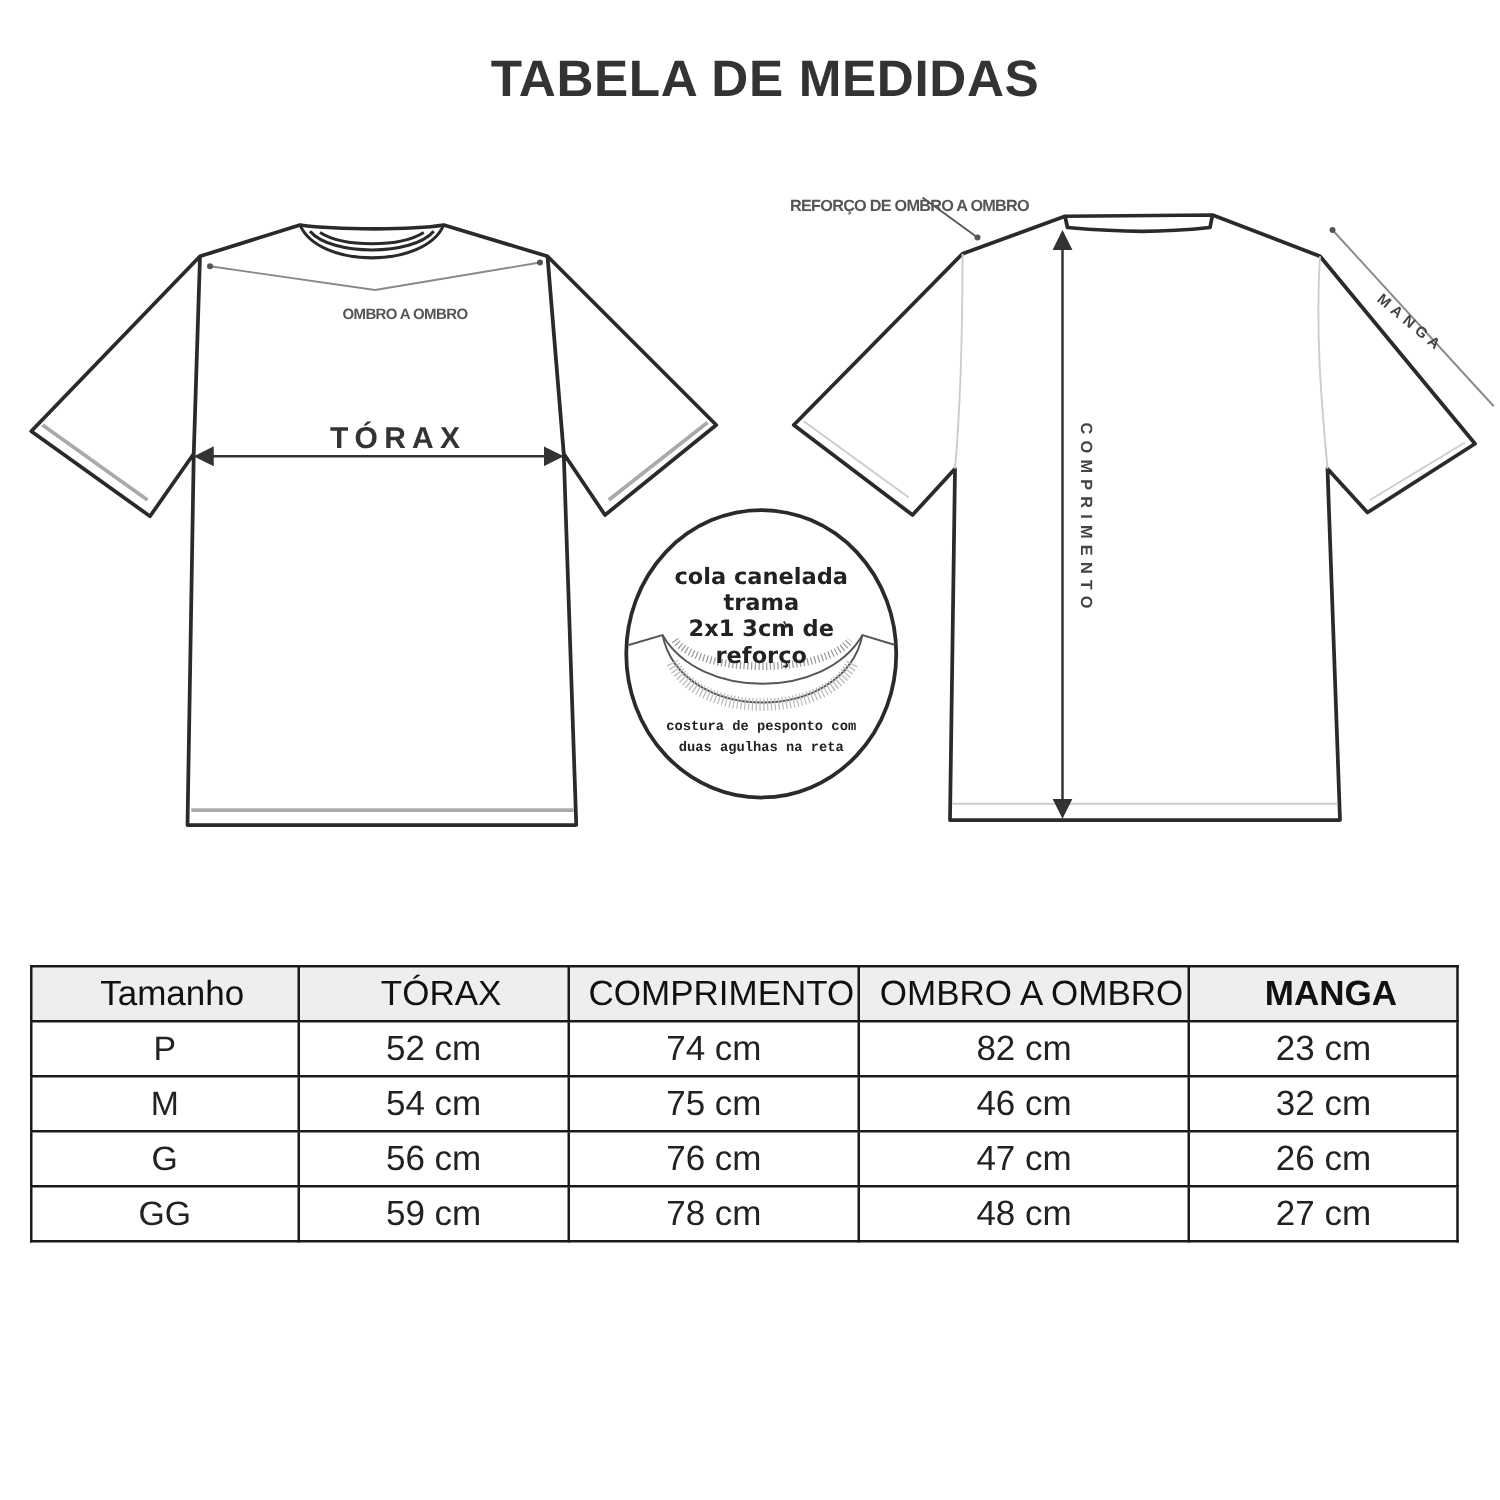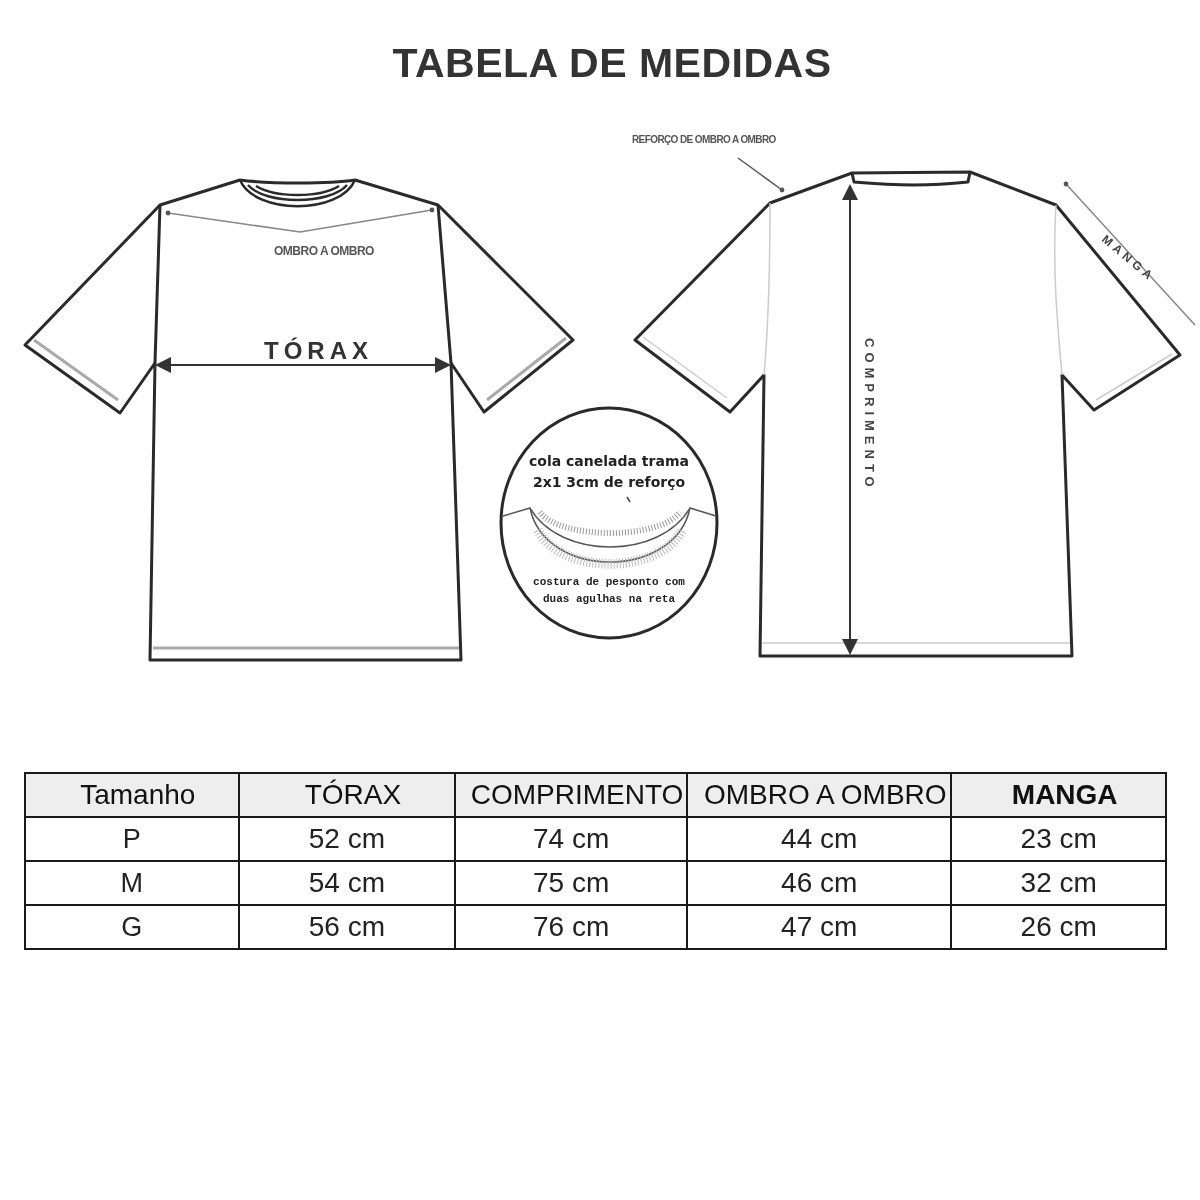--- a/index.html
+++ b/index.html
@@ -5,26 +5,26 @@
   html, body { margin: 0; padding: 0; background: #ffffff; }
   body { width: 1200px; height: 1200px; position: relative; overflow: hidden;
          font-family: "Liberation Sans", sans-serif; color: #222; }
   .title { position: absolute; top: 40px; left: 0; width: 1224px; text-align: center;
            font-family: "Liberation Sans", sans-serif; font-weight: bold; font-size: 41px;
            color: #333333; letter-spacing: 0.5px; }
   svg.art { position: absolute; left: 0; top: 0; }
   .lbl { position: absolute; font-family: "Liberation Sans", sans-serif; font-weight: bold; color: #444; }
   .lbl-ombro { left: 274px; top: 244px; font-size: 12px; letter-spacing: -0.5px; color: #555; }
   .lbl-torax { left: 264px; top: 337px; font-size: 24px; letter-spacing: 5px; color: #333; }
-  .lbl-reforco { left: 632px; top: 134px; font-size: 10px; letter-spacing: -0.6px; color: #555; }
+  .lbl-reforco { left: 632px; top: 157px; font-size: 13px; letter-spacing: -0.6px; color: #555; }
   .lbl-manga-diag { left: 1108px; top: 232px; font-size: 12px; letter-spacing: 4px; color: #444;
                     transform: rotate(40deg); transform-origin: left top; }
   .lbl-comp { left: 862px; top: 338px; font-size: 13px; letter-spacing: 5px; color: #444;
               writing-mode: vertical-rl; }
-  .detail-top { left: 520px; top: 451px; width: 178px; text-align: center; font-size: 14px;
+  .detail-top { left: 520px; top: 451px; width: 178px; text-align: center; font-size: 18px;
                 line-height: 21px; color: #222; font-family: "DejaVu Sans", sans-serif; }
   .detail-bottom { left: 520px; top: 574px; width: 178px; text-align: center; font-size: 11px;
                    line-height: 17px; color: #222; font-family: Liberation Mono, monospace; }
   table.sizes { position: absolute; left: 24px; top: 772px; width: 1143px; border-collapse: collapse;
                 font-family: "Liberation Sans", sans-serif; }
   table.sizes th, table.sizes td { border: 2px solid #1a1a1a; text-align: center; font-size: 28px;
                 padding: 0; height: 42px; }
   table.sizes th { background: #eeeeee; font-weight: normal; color: #111; padding-left: 12px; }
   table.sizes th.bold { font-weight: bold; }
   table.sizes td { color: #222; font-weight: normal; }
@@ -128,31 +128,38 @@
       <th>COMPRIMENTO</th>
       <th>OMBRO A OMBRO</th>
       <th class="bold">MANGA</th>
     </tr>
   </thead>
   <tbody>
     <tr>
       <td>P</td>
       <td>52 cm</td>
       <td>74 cm</td>
-      <td>44 cm</td>
+      <td>82 cm</td>
       <td>23 cm</td>
     </tr>
     <tr>
       <td>M</td>
       <td>54 cm</td>
       <td>75 cm</td>
       <td>46 cm</td>
       <td>32 cm</td>
     </tr>
     <tr>
       <td>G</td>
       <td>56 cm</td>
       <td>76 cm</td>
       <td>47 cm</td>
       <td>26 cm</td>
     </tr>
+    <tr>
+      <td>GG</td>
+      <td>59 cm</td>
+      <td>78 cm</td>
+      <td>48 cm</td>
+      <td>27 cm</td>
+    </tr>
   </tbody>
 </table>
 
 </body></html>

